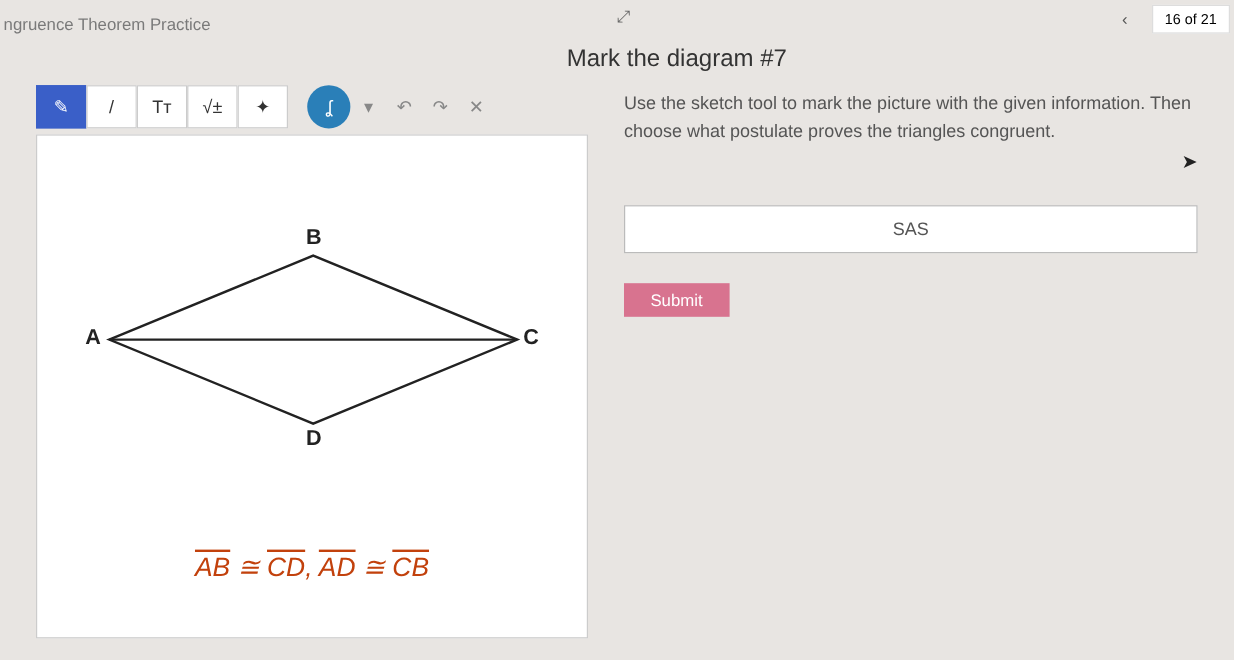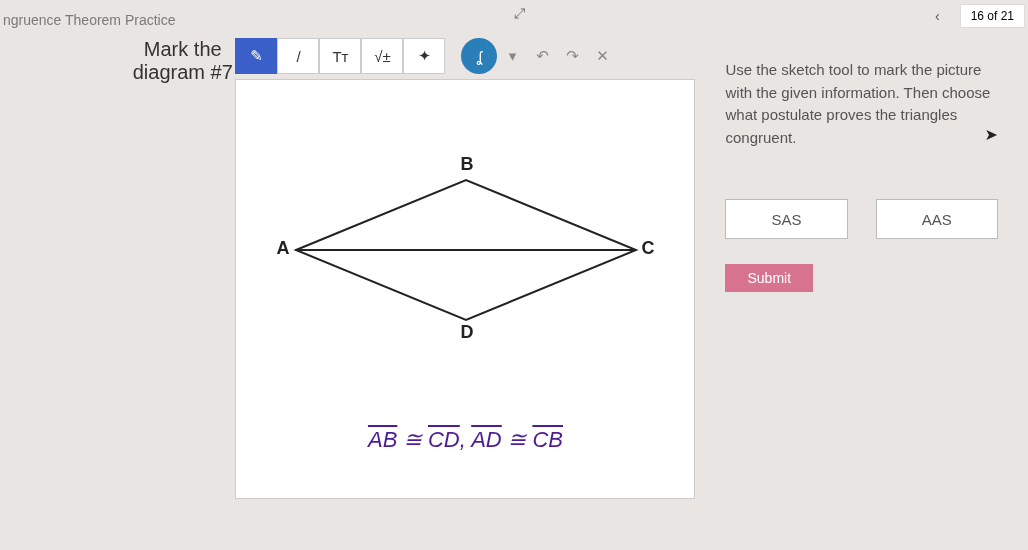--- a/index.html
+++ b/index.html
@@ -20,27 +20,27 @@
       height: 28px;
       color: #888;
       font-size: 13px;
     }
     .header-title { color: #7a7a7a; font-size: 14px; }
     .header-right { display: flex; gap: 10px; align-items: center; }
     .page-count { background: #fff; padding: 4px 10px; border: 1px solid #ddd; font-size: 12px; color: #000000; }
     .resize-icon { font-size: 14px; color: #666; position: absolute; left: 50%; top: 5px; }
     .back-arrow { font-size: 14px; color: #555; padding: 0 10px; }
 
-    .main { display: flex; flex-direction: row; padding: 10px 30px; }
+    .main { display: flex; flex-direction: column; padding: 10px 30px; }
     .title-row { text-align: center; margin-bottom: 10px; margin-left: 100px; }
     .title { font-size: 20px; color: #333; font-weight: normal; }
 
     .content { display: flex; gap: 30px; }
     .left-col { width: 460px; }
-    .right-col { flex: 1; padding-top: 5px; margin-top: 16px; }
+    .right-col { flex: 1; padding-top: 5px; }
 
     .toolbar { display: flex; gap: 0; align-items: center; margin-bottom: 5px; }
     .tool-btn {
       width: 42px; height: 36px;
       border: 1px solid #ccc;
       background: #fff;
       display: flex; align-items: center; justify-content: center;
       font-size: 15px; color: #333;
       cursor: pointer;
     }
@@ -56,21 +56,21 @@
       border: 1px solid #ccc;
       background: #fff;
       height: 420px;
       position: relative;
       padding: 10px;
     }
     .diagram { position: absolute; top: 80px; left: 40px; }
     .vertex-label { position: absolute; font-weight: bold; font-size: 18px; color: #222; }
     .congruence {
       position: absolute; bottom: 45px; left: 0; right: 0;
-      text-align: center; font-size: 22px; font-style: italic; color: #4c1d95;
+      text-align: center; font-size: 22px; font-style: italic; color: #c2410c;
     }
     .overline { text-decoration: overline; font-style: italic; }
 
     .instructions { font-size: 15px; color: #555; line-height: 1.5; margin-bottom: 50px; }
 
     .options { display: flex; gap: 16px; margin-bottom: 25px; }
     .option-btn {
       flex: 1; height: 40px; border: 1px solid #bbb;
       background: #fff; color: #555; font-size: 15px;
       display: flex; align-items: center; justify-content: center;
@@ -130,21 +130,20 @@
         </div>
         <div class="congruence" id="congruence"><span class="overline">AB</span> ≅ <span class="overline">CD</span>, <span class="overline">AD</span> ≅ <span class="overline">CB</span></div>
       </div>
     </div>
 
     <div class="right-col">
       <p class="instructions">Use the sketch tool to mark the picture with the given information. Then choose what postulate proves the triangles congruent.</p>
 
       <div class="options">
         <div class="option-btn">SAS</div>
-        <div class="option-btn">AAS</div>
       </div>
 
       <button class="submit-btn">Submit</button>
     </div>
   </div>
 </div>
 
 <span class="cursor-icon">➤</span>
 
 </body></html>

